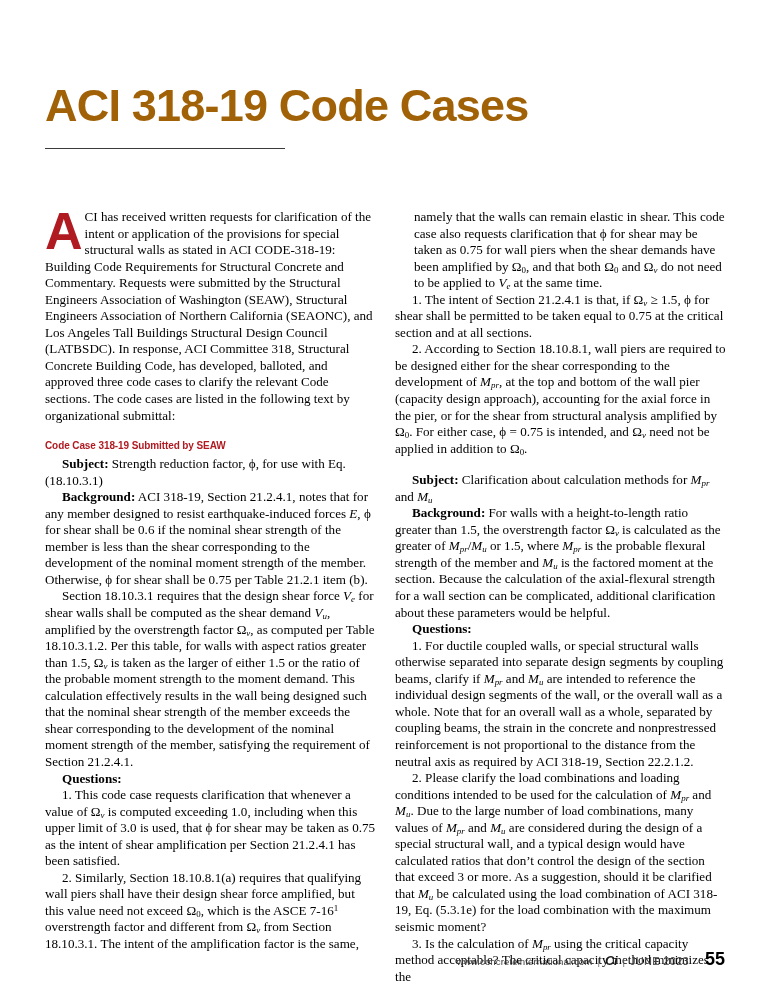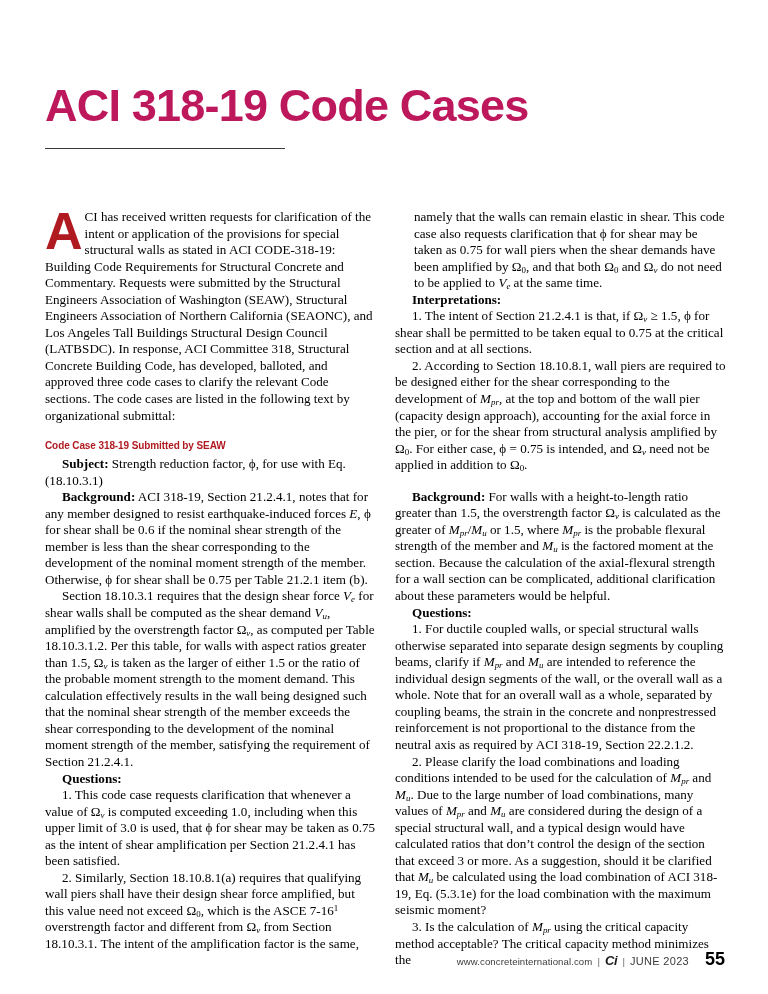--- a/index.html
+++ b/index.html
@@ -32,21 +32,21 @@
     left: 45px;
     top: 80px;
     width: 680px;
   }
   .page-title {
     font-family: "Liberation Sans", "DejaVu Sans", sans-serif;
     font-weight: bold;
     font-size: 45px;
     line-height: 52px;
     letter-spacing: -0.8px;
-    color: #be185d;
+    color: #a16207;
     margin: 0;
     white-space: nowrap;
   }
   .title-rule {
     margin-top: 16px;
     width: 240px;
     height: 1px;
     background: #3a3a3a;
   }
 
@@ -177,28 +177,28 @@
       <p class="body indent"><span>1. This code case requests clarification that whenever a value of </span><span><span>Ω</span><sub class="it">v</sub></span><span> is computed exceeding 1.0, including when this upper limit of 3.0 is used, that ϕ for shear may be taken as 0.75 as the intent of shear amplification per Section 21.2.4.1 has been satisfied.</span></p>
 
       <p class="body indent"><span>2. Similarly, Section 18.10.8.1(a) requires that qualifying wall piers shall have their design shear force amplified, but this value need not exceed </span><span><span>Ω</span><sub>0</sub></span><span>, which is the ASCE 7-16</span><sup>1</sup><span> overstrength factor and different from </span><span><span>Ω</span><sub class="it">v</sub></span><span> from Section 18.10.3.1. The intent of the amplification factor is the same,</span></p>
 
     </div>
 
     <div class="col">
 
       <p class="body noindent"><span>namely that the walls can remain elastic in shear. This code case also requests clarification that ϕ for shear may be taken as 0.75 for wall piers when the shear demands have been amplified by </span><span><span>Ω</span><sub>0</sub></span><span>, and that both </span><span><span>Ω</span><sub>0</sub></span><span> and </span><span><span>Ω</span><sub class="it">v</sub></span><span> do not need to be applied to </span><span class="it"><span>V</span><sub>e</sub></span><span> at the same time.</span></p>
 
-      <p class="body indent"><span class="lbl">Interpretations:</span></p>
 
       <p class="body indent"><span>1. The intent of Section 21.2.4.1 is that, if </span><span><span>Ω</span><sub class="it">v</sub></span><span> ≥ 1.5, ϕ for shear shall be permitted to be taken equal to 0.75 at the critical section and at all sections.</span></p>
 
       <p class="body indent"><span>2. According to Section 18.10.8.1, wall piers are required to be designed either for the shear corresponding to the development of </span><span class="it"><span>M</span><sub>pr</sub></span><span>, at the top and bottom of the wall pier (capacity design approach), accounting for the axial force in the pier, or for the shear from structural analysis amplified by </span><span><span>Ω</span><sub>0</sub></span><span>. For either case, ϕ = 0.75 is intended, and </span><span><span>Ω</span><sub class="it">v</sub></span><span> need not be applied in addition to </span><span><span>Ω</span><sub>0</sub></span><span>.</span></p>
 
       <span class="gap"></span>
 
+      <p class="body indent"><span class="lbl">Subject:</span><span> Clarification about calculation methods for </span><span class="it"><span>M</span><sub>pr</sub></span><span> and </span><span class="it"><span>M</span><sub>u</sub></span></p>
 
       <p class="body indent"><span class="lbl">Background:</span><span> For walls with a height-to-length ratio greater than 1.5, the overstrength factor </span><span><span>Ω</span><sub class="it">v</sub></span><span> is calculated as the greater of </span><span class="it"><span>M</span><sub>pr</sub></span><span>/</span><span class="it"><span>M</span><sub>u</sub></span><span> or 1.5, where </span><span class="it"><span>M</span><sub>pr</sub></span><span> is the probable flexural strength of the member and </span><span class="it"><span>M</span><sub>u</sub></span><span> is the factored moment at the section. Because the calculation of the axial-flexural strength for a wall section can be complicated, additional clarification about these parameters would be helpful.</span></p>
 
       <p class="body indent"><span class="lbl">Questions:</span></p>
 
       <p class="body indent"><span>1. For ductile coupled walls, or special structural walls otherwise separated into separate design segments by coupling beams, clarify if </span><span class="it"><span>M</span><sub>pr</sub></span><span> and </span><span class="it"><span>M</span><sub>u</sub></span><span> are intended to reference the individual design segments of the wall, or the overall wall as a whole. Note that for an overall wall as a whole, separated by coupling beams, the strain in the concrete and nonprestressed reinforcement is not proportional to the distance from the neutral axis as required by ACI 318-19, Section 22.2.1.2.</span></p>
 
       <p class="body indent"><span>2. Please clarify the load combinations and loading conditions intended to be used for the calculation of </span><span class="it"><span>M</span><sub>pr</sub></span><span> and </span><span class="it"><span>M</span><sub>u</sub></span><span>. Due to the large number of load combinations, many values of </span><span class="it"><span>M</span><sub>pr</sub></span><span> and </span><span class="it"><span>M</span><sub>u</sub></span><span> are considered during the design of a special structural wall, and a typical design would have calculated ratios that don’t control the design of the section that exceed 3 or more. As a suggestion, should it be clarified that </span><span class="it"><span>M</span><sub>u</sub></span><span> be calculated using the load combination of ACI 318-19, Eq. (5.3.1e) for the load combination with the maximum seismic moment?</span></p>
 
       <p class="body indent"><span>3. Is the calculation of </span><span class="it"><span>M</span><sub>pr</sub></span><span> using the critical capacity method acceptable? The critical capacity method minimizes the</span></p>

